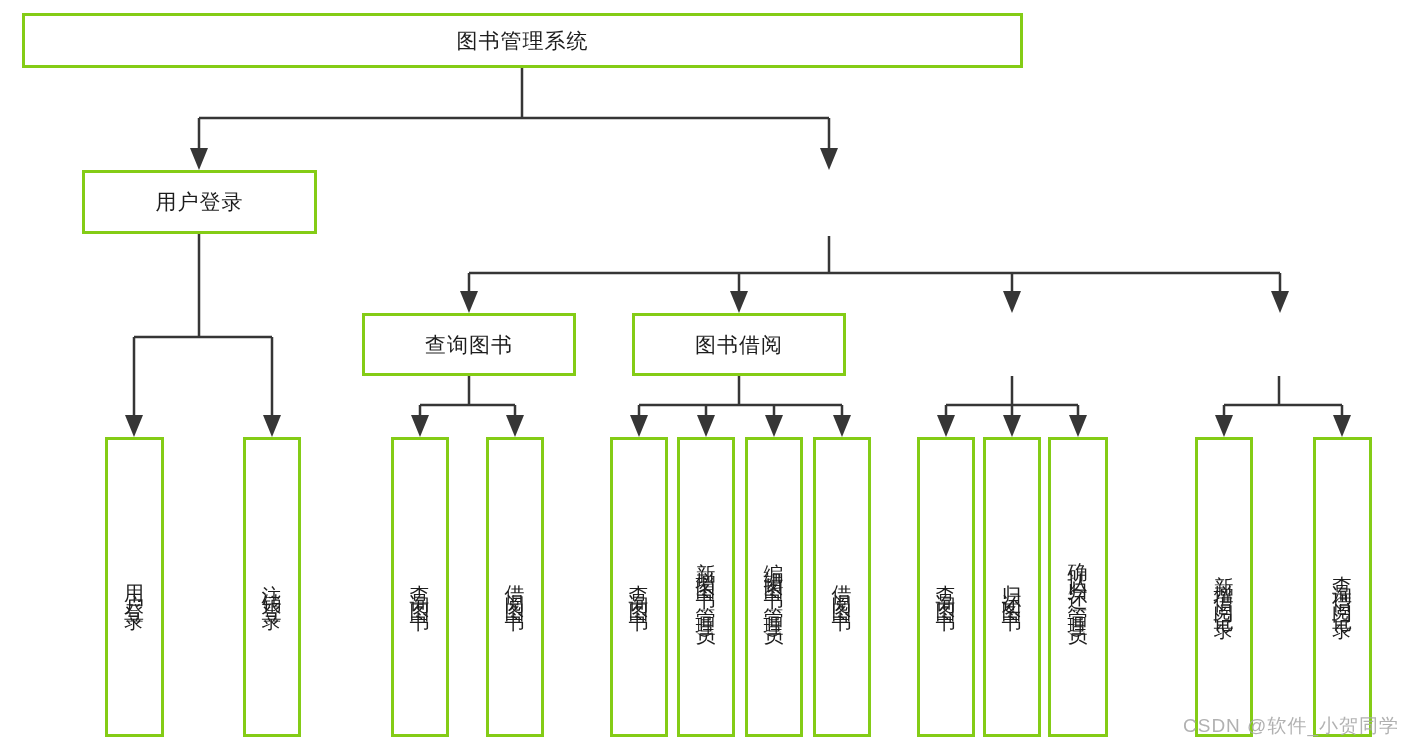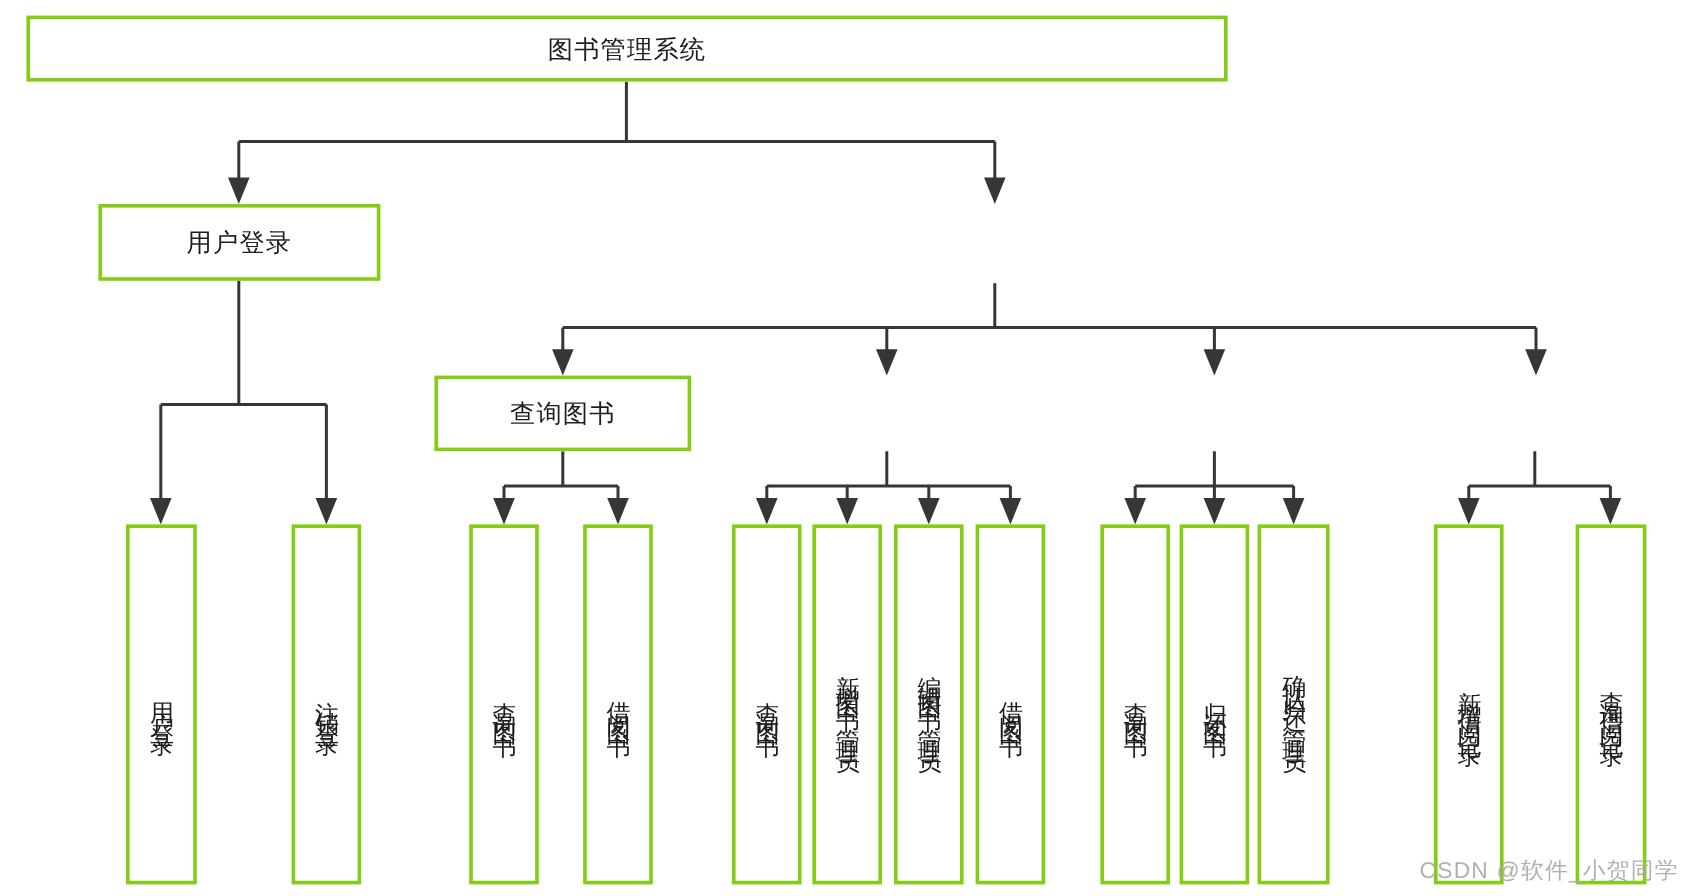--- a/index.html
+++ b/index.html
@@ -101,20 +101,23 @@
     <span>图书管理系统</span>
   </div>
 
   <div class="box h" style="left:82px;top:170px;width:235px;height:64px">
     <span>用户登录</span>
   </div>
 
   <div class="box h" style="left:362px;top:313px;width:214px;height:63px">
     <span>查询图书</span>
   </div>
+  <div class="box h" style="left:632px;top:313px;width:214px;height:63px">
+    <span>图书借阅</span>
+  </div>
 
   <div class="box v" style="left:105px;width:59px">
     <span>用户登录</span>
   </div>
   <div class="box v" style="left:243px;width:58px">
     <span>注销登录</span>
   </div>
 
   <div class="box v" style="left:391px;width:58px">
     <span>查询图书</span>

